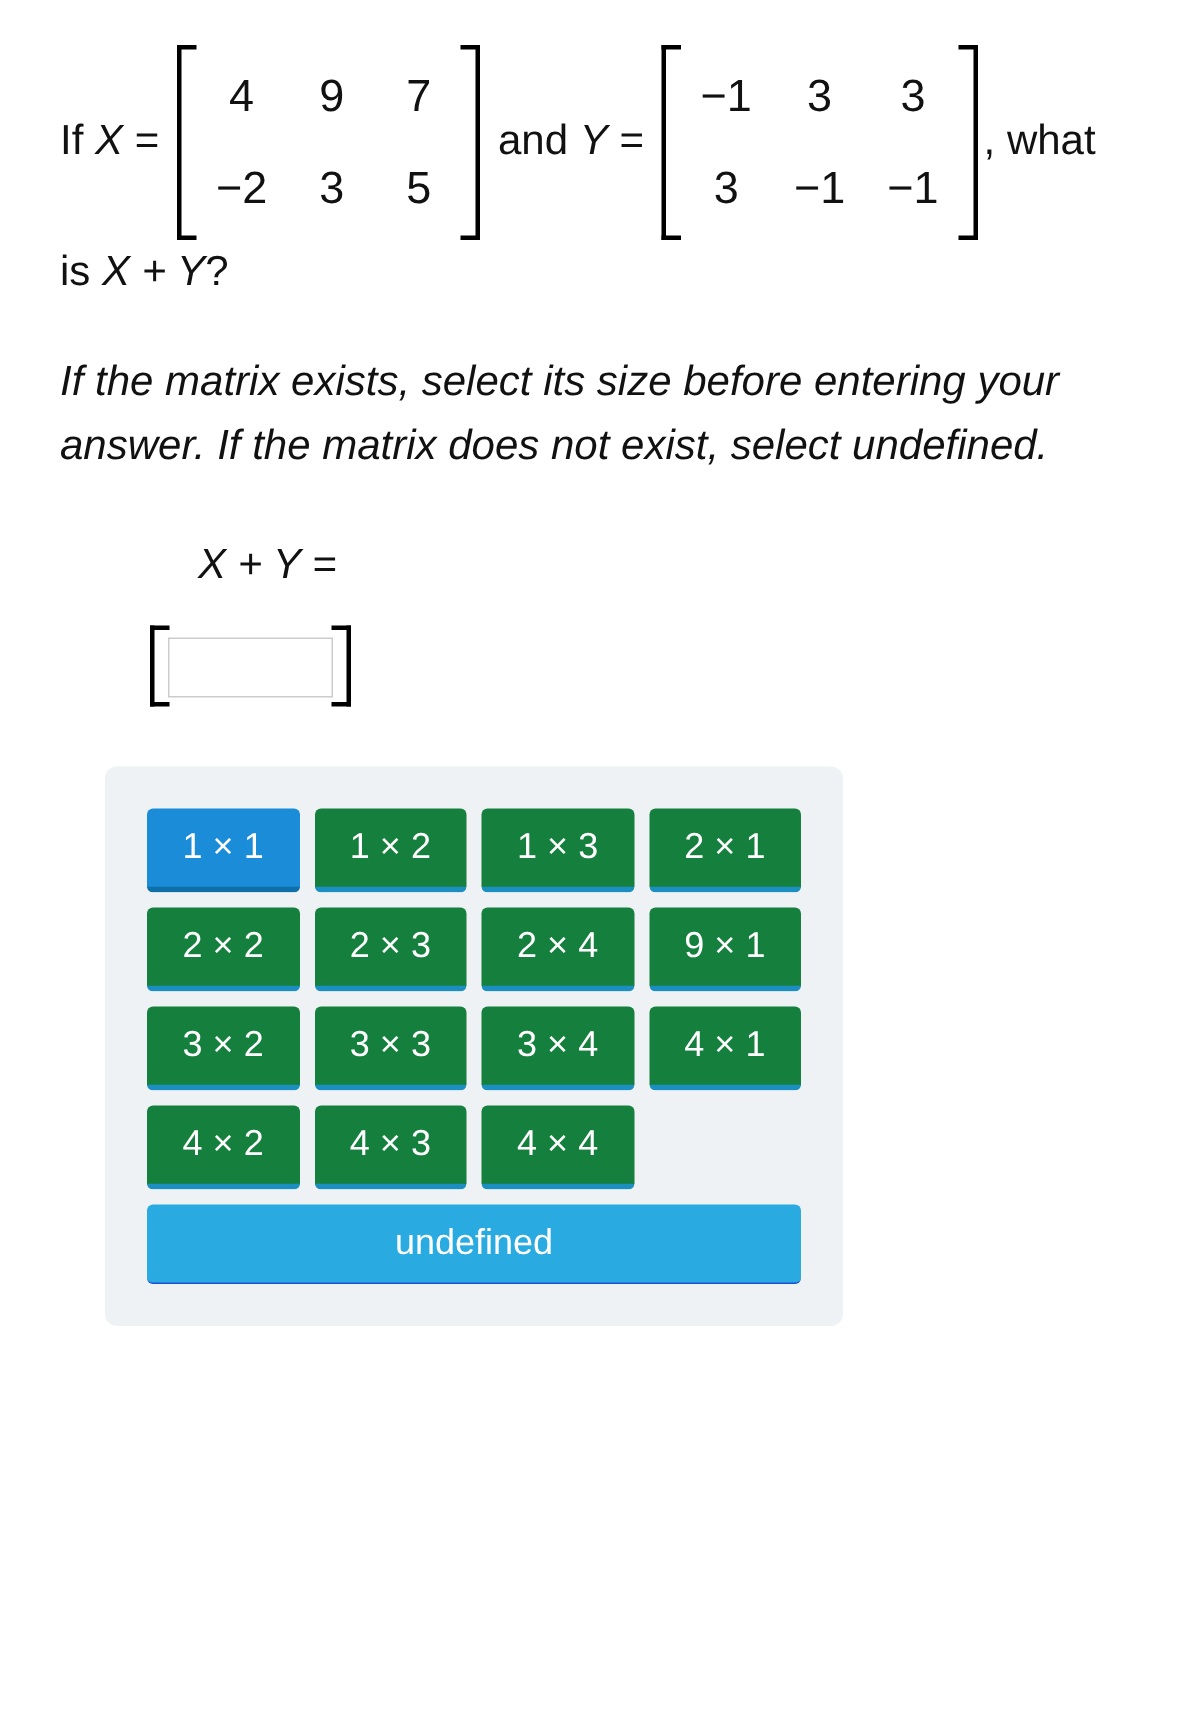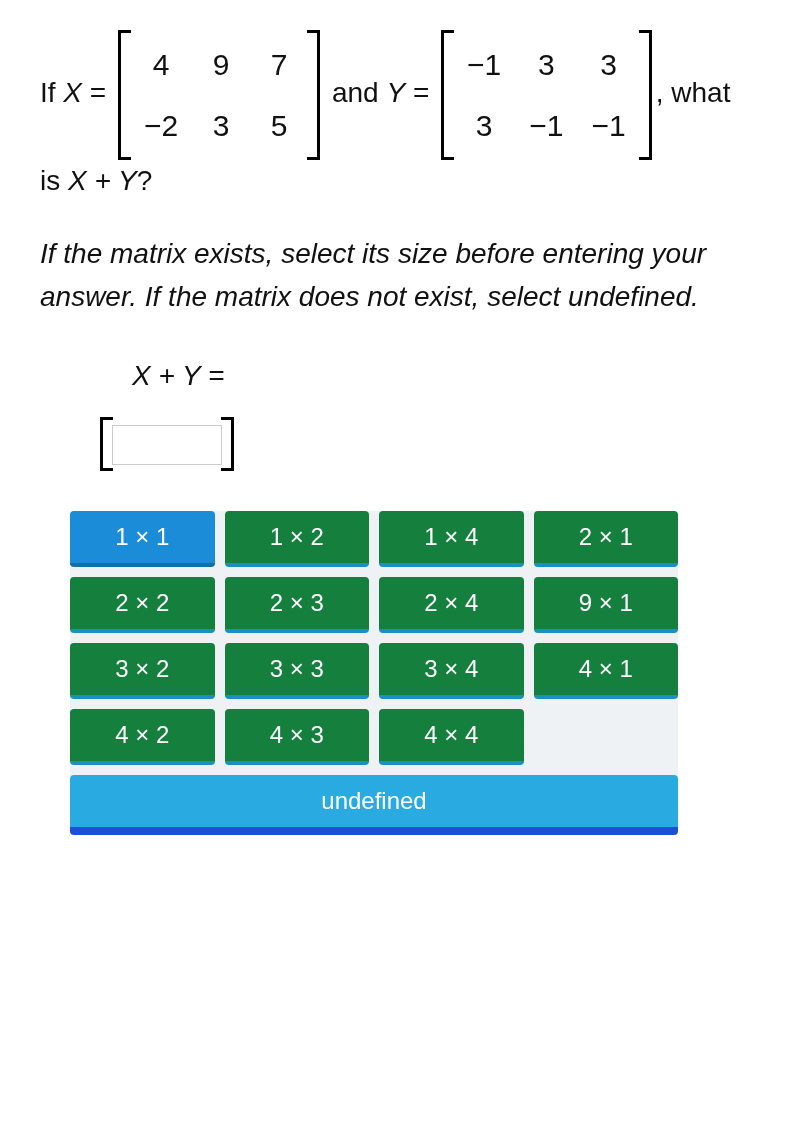--- a/index.html
+++ b/index.html
@@ -77,22 +77,22 @@
     width: 110px;
     height: 40px;
     border: 1px solid #ccc;
     background: #fff;
     box-sizing: border-box;
     vertical-align: middle;
   }
   .size-panel {
     background: #eef2f4;
     border-radius: 8px;
-    padding: 0;
-    width: 608px;
+    padding: 28px;
+    width: 492px;
     box-sizing: border-box;
     margin-left: 30px;
   }
   .size-grid {
     display: grid;
     grid-template-columns: repeat(4, 1fr);
     gap: 10px;
     margin-bottom: 10px;
   }
   .size-btn {
@@ -111,21 +111,21 @@
     background: #1a8cd8;
     border-bottom-color: #0f6fa8;
   }
   .undefined-btn {
     background: #29abe2;
     color: #fff;
     font-size: 24px;
     padding: 8px 0;
     text-align: center;
     border-radius: 4px;
-    border-bottom: 8px solid #1d4ed8;
+    border-bottom: 1px solid #1d4ed8;
     cursor: pointer;
     user-select: none;
     font-family: Verdana, Geneva, sans-serif;
   }
 </style>
 </head>
 <body>
 
 <div class="problem">
   <span>If </span><span class="italic">X</span><span> = </span>
@@ -172,21 +172,21 @@
   </div>
   <div class="answer-matrix">
     <span class="answer-input"></span>
   </div>
 </div>
 
 <div class="size-panel">
   <div class="size-grid">
     <div class="size-btn selected">1 × 1</div>
     <div class="size-btn">1 × 2</div>
-    <div class="size-btn">1 × 4</div>
+    <div class="size-btn">1 × 3</div>
     <div class="size-btn">2 × 1</div>
     <div class="size-btn">2 × 2</div>
     <div class="size-btn">2 × 3</div>
     <div class="size-btn">2 × 4</div>
     <div class="size-btn">9 × 1</div>
     <div class="size-btn">3 × 2</div>
     <div class="size-btn">3 × 3</div>
     <div class="size-btn">3 × 4</div>
     <div class="size-btn">4 × 1</div>
     <div class="size-btn">4 × 2</div>

